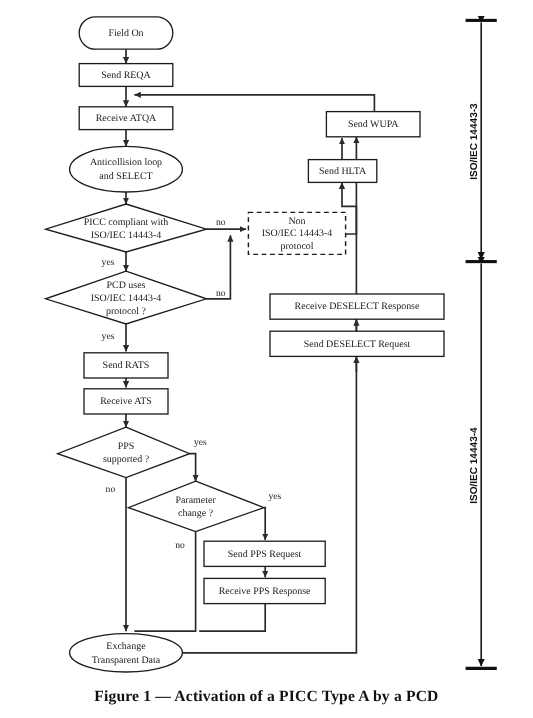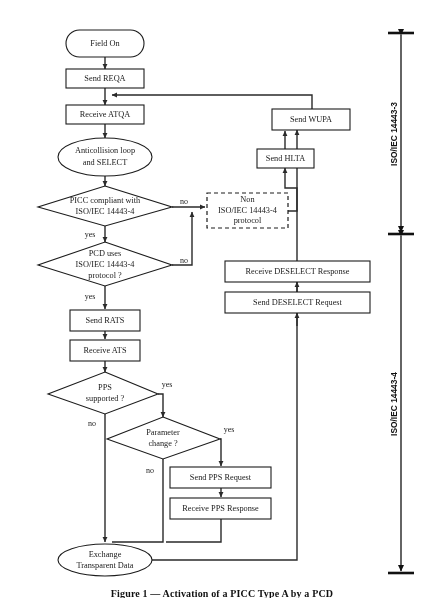--- a/index.html
+++ b/index.html
@@ -12,21 +12,21 @@
     width: 444px;
     height: 598px;
     font-family: "Liberation Serif", serif;
     color: #1a1a1a;
     position: relative;
     overflow: hidden;
   }
   #figure-root {
     position: absolute;
     left: 0;
-    top: 16px;
+    top: 0;
     width: 444px;
     height: 440px;
   }
   svg.flow {
     display: block;
     width: 444px;
     height: 598px;
   }
   .shape-fill {
     fill: #ffffff;
@@ -78,21 +78,21 @@
     text-anchor: middle;
     dominant-baseline: middle;
   }
   .caption {
     position: absolute;
     left: 0;
     top: 572px;
     width: 444px;
     text-align: center;
     font-family: "Liberation Serif", serif;
-    font-size: 10px;
+    font-size: 13px;
     font-weight: bold;
     color: #111111;
     letter-spacing: 0.15px;
   }
 </style>
 </head>
 <body>
 
 <div id="figure-root">
 

